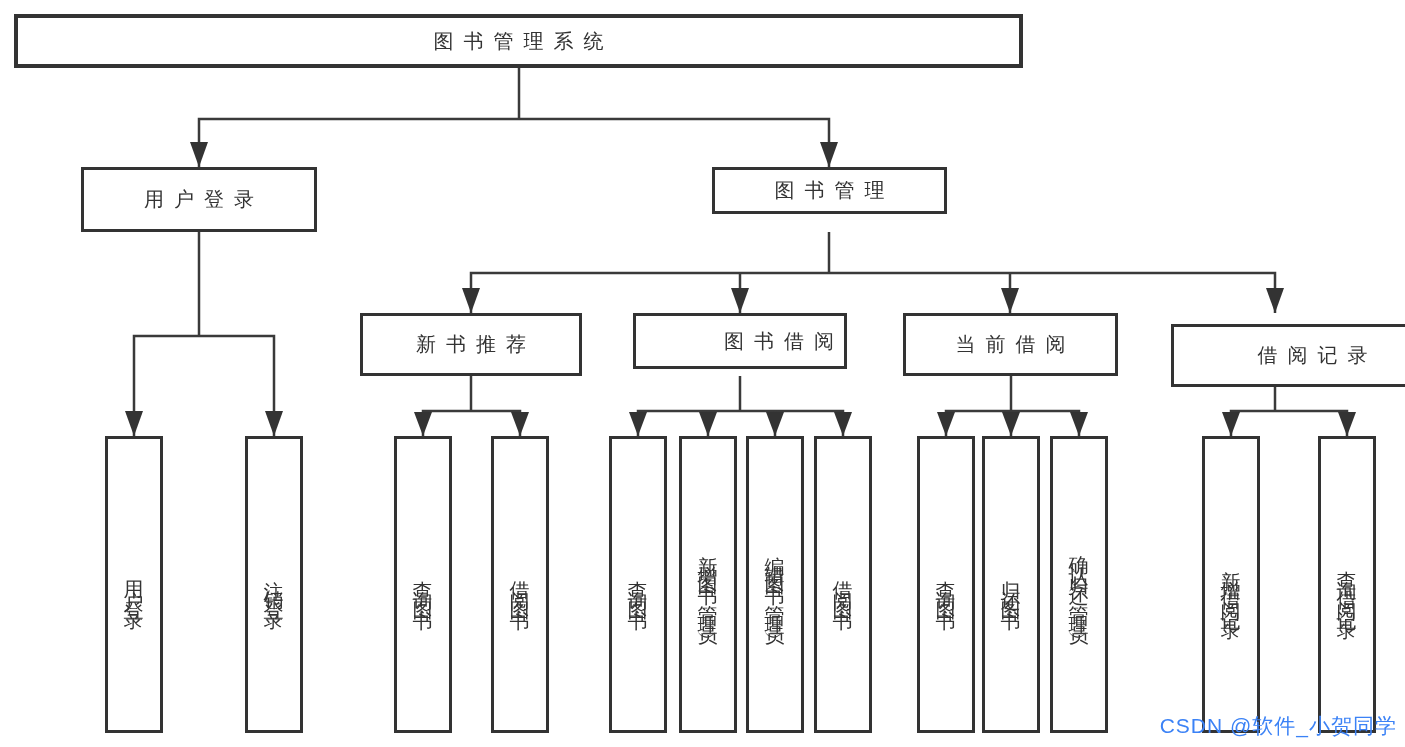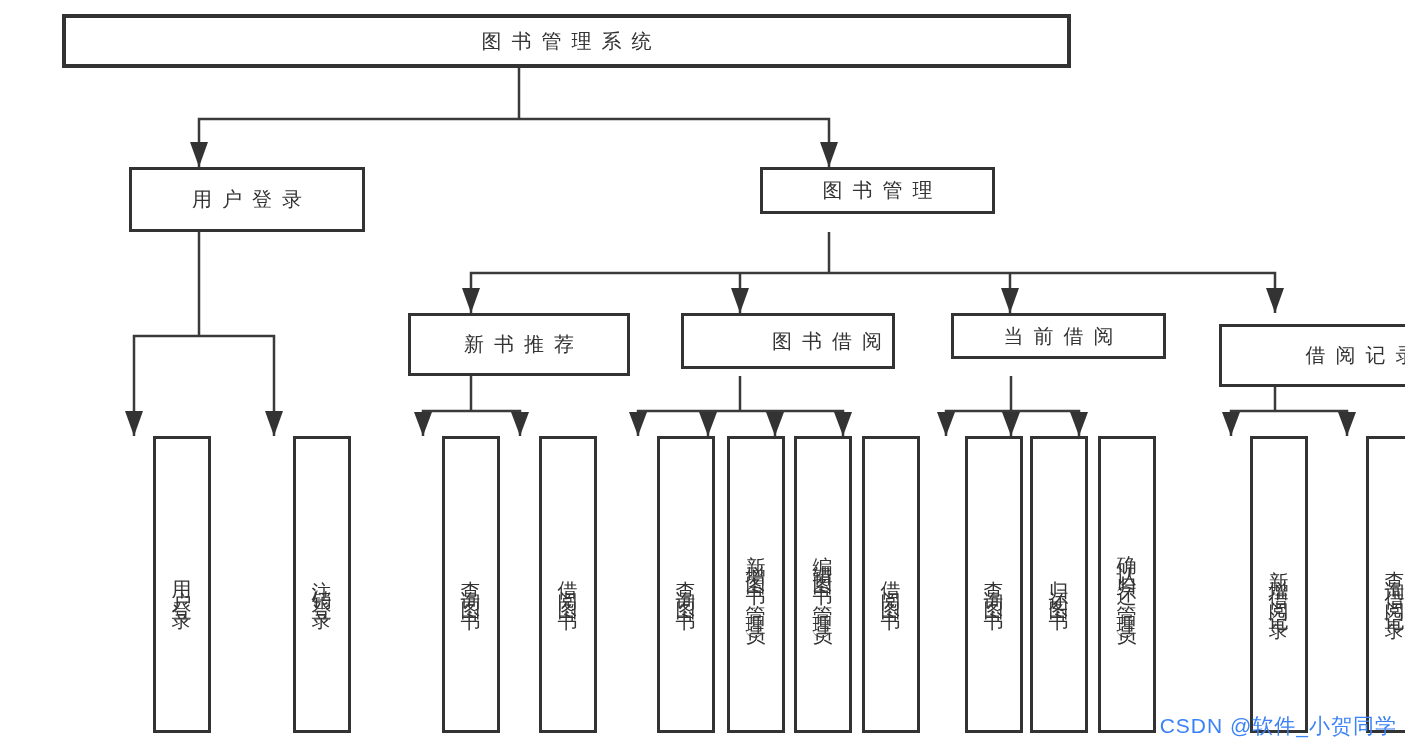--- a/index.html
+++ b/index.html
@@ -12,21 +12,20 @@
   }
   #wires{position:absolute;left:0;top:0;z-index:1;}
   .node{
     position:absolute;
     box-sizing:border-box;
     background:#ffffff;
     border:3px solid #333333;
     display:flex;align-items:center;justify-content:center;
     z-index:2;
     color:#333333;
-    margin-left:48px;
   }
   .lbl{
     font-size:20px;
     letter-spacing:10px;
     text-indent:10px;
     color:#333333;
     white-space:nowrap;
   }
   .vnode .lbl{
     writing-mode:vertical-rl;
@@ -36,21 +35,21 @@
     line-height:1;
   }
   
   #root{left:14px;top:14px;width:1009px;height:54px;border-width:4px;}
   
   #l2-0{left:81px;top:167px;width:236px;height:65px;}
   #l2-1{left:712px;top:167px;width:235px;height:47px;}
   
   #l3-0{left:360px;top:313px;width:222px;height:63px;}
   #l3-1{left:633px;top:313px;width:214px;height:56px;justify-content:flex-end;}
-  #l3-2{left:903px;top:313px;width:215px;height:46px;font-family:Liberation Mono, monospace;}
+  #l3-2{left:903px;top:313px;width:215px;height:63px;font-family:Liberation Mono, monospace;}
   #l3-3{left:1171px;top:324px;width:243px;height:63px;padding-left:40px;}
   
   .vnode{top:436px;width:58px;height:297px;}
   #lf-0{left:105px;}  #lf-1{left:245px;}
   #lf-2{left:394px;}  #lf-3{left:491px;}
   #lf-4{left:609px;}  #lf-5{left:679px;}  #lf-6{left:746px;}  #lf-7{left:814px;}
   #lf-8{left:917px;}  #lf-9{left:982px;}  #lf-10{left:1050px;}
   #lf-11{left:1202px;} #lf-12{left:1318px;}
   #watermark{
     position:absolute;

